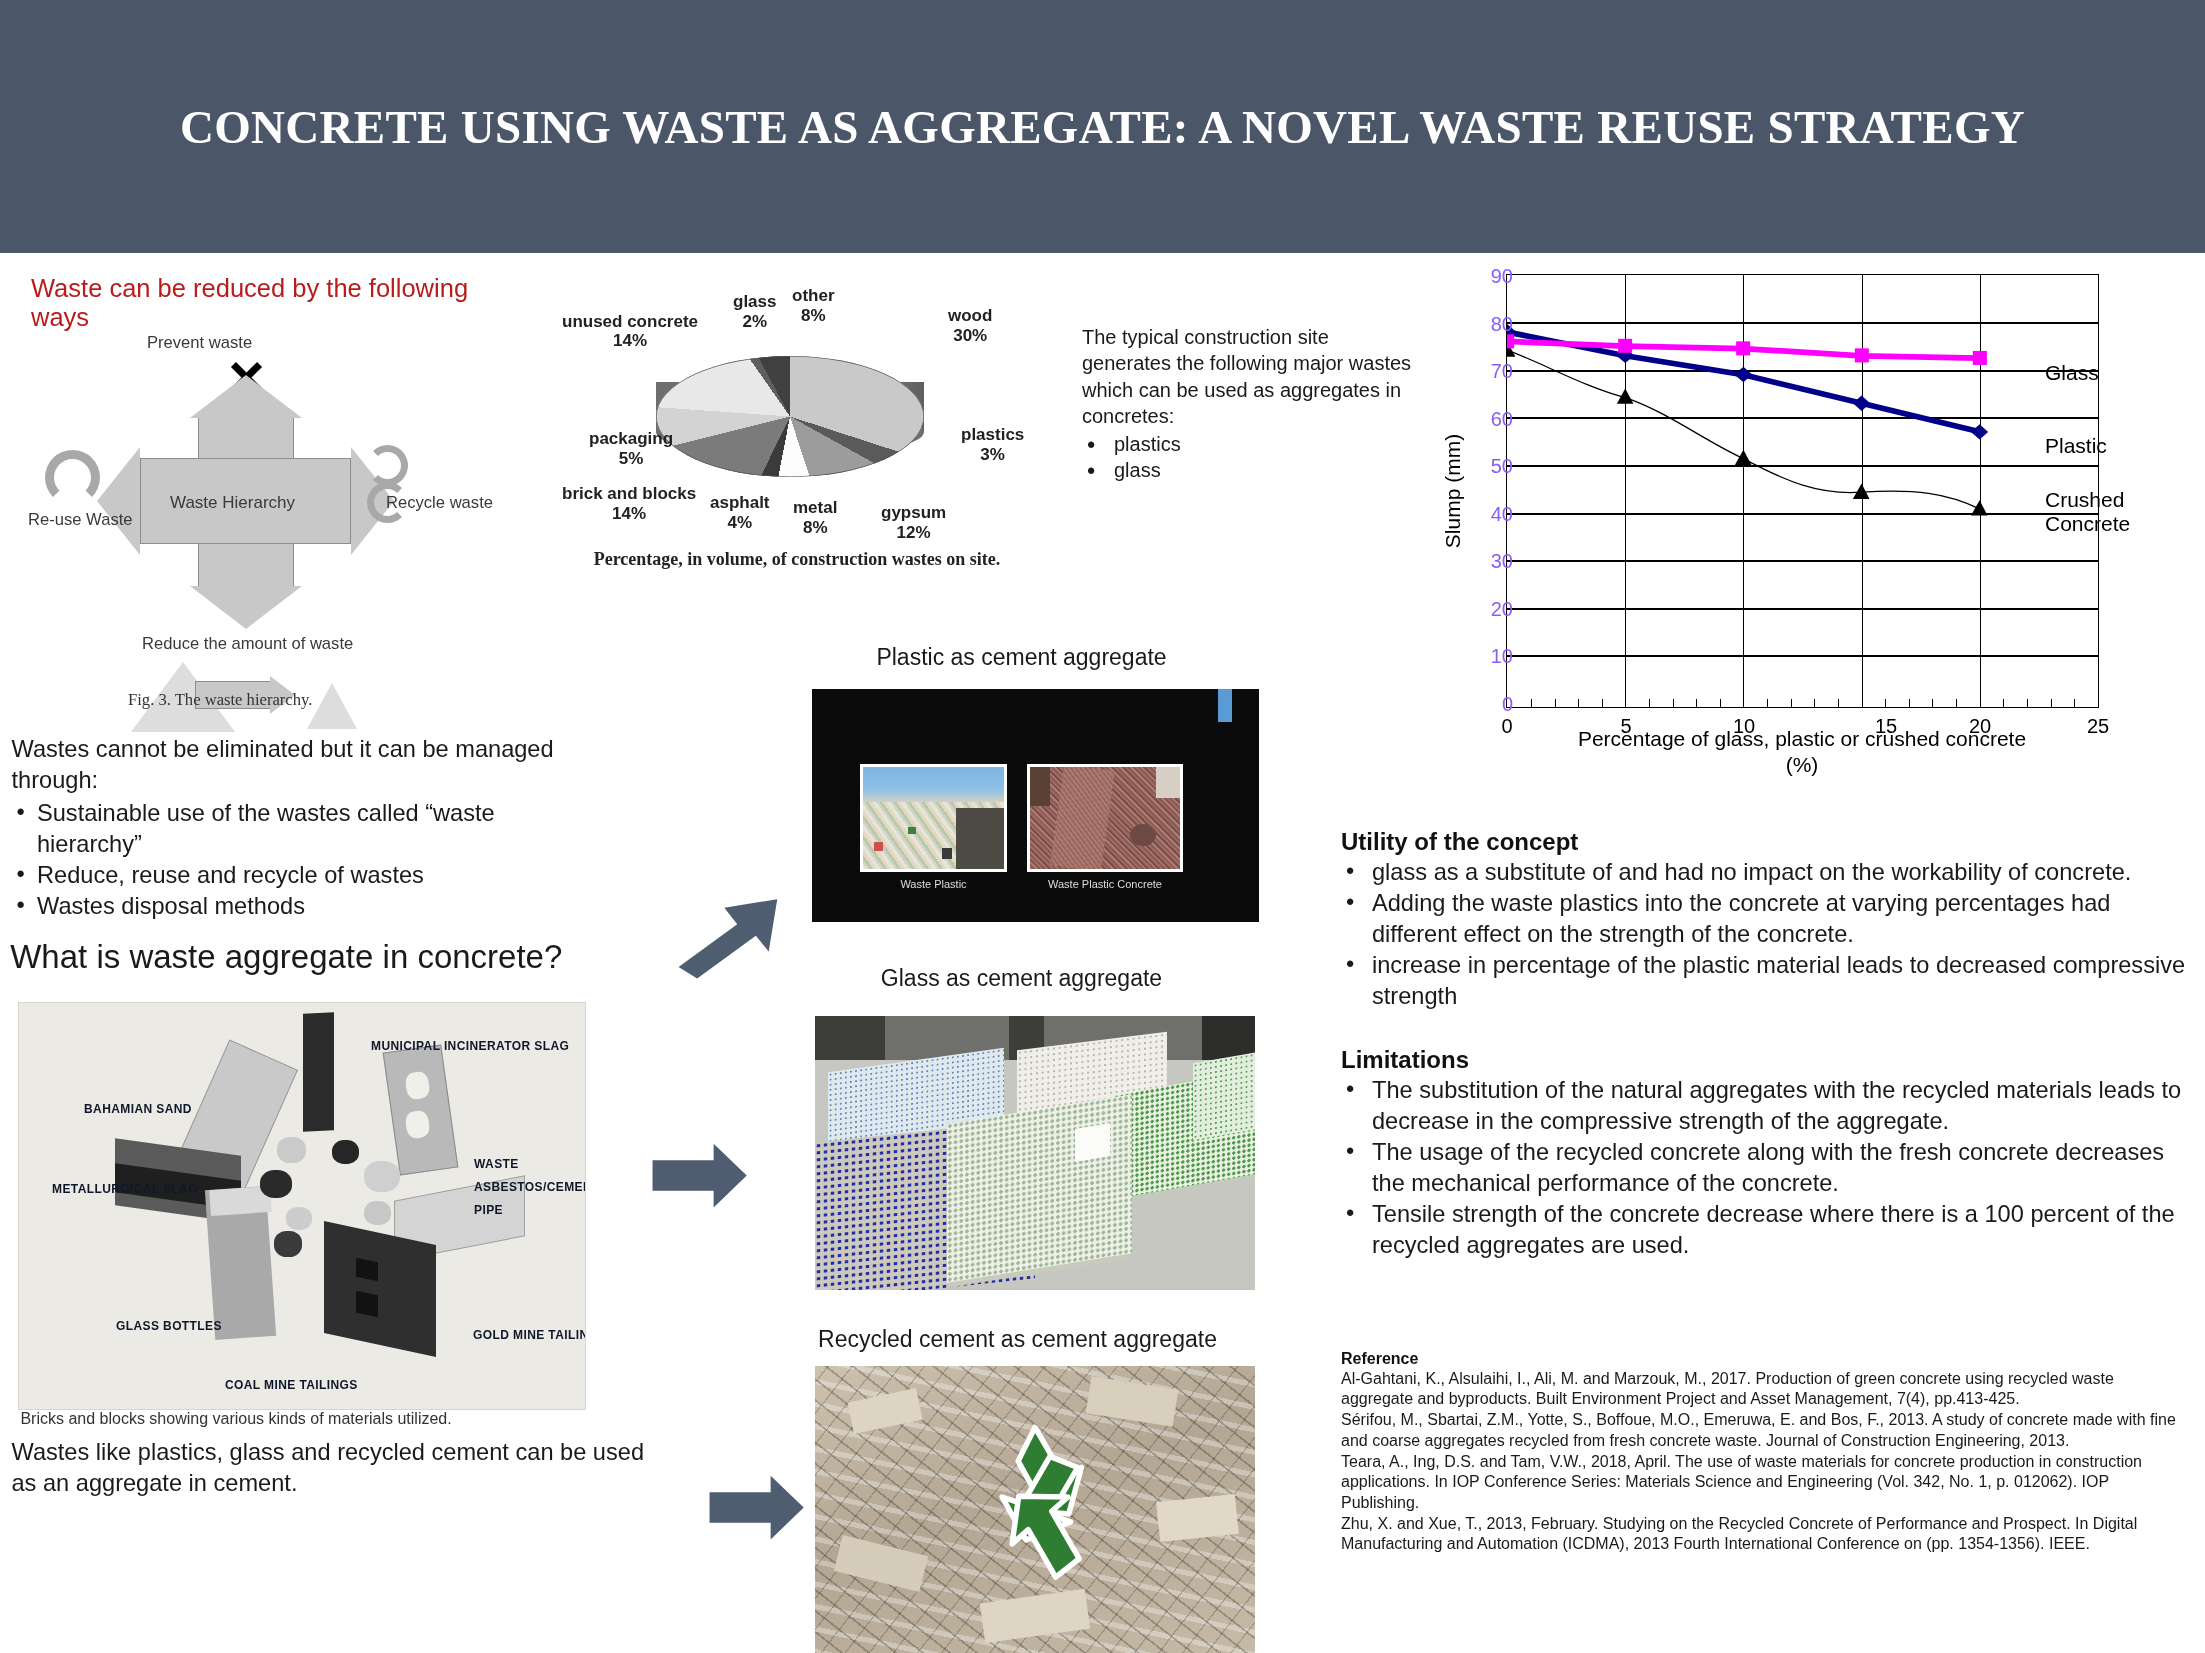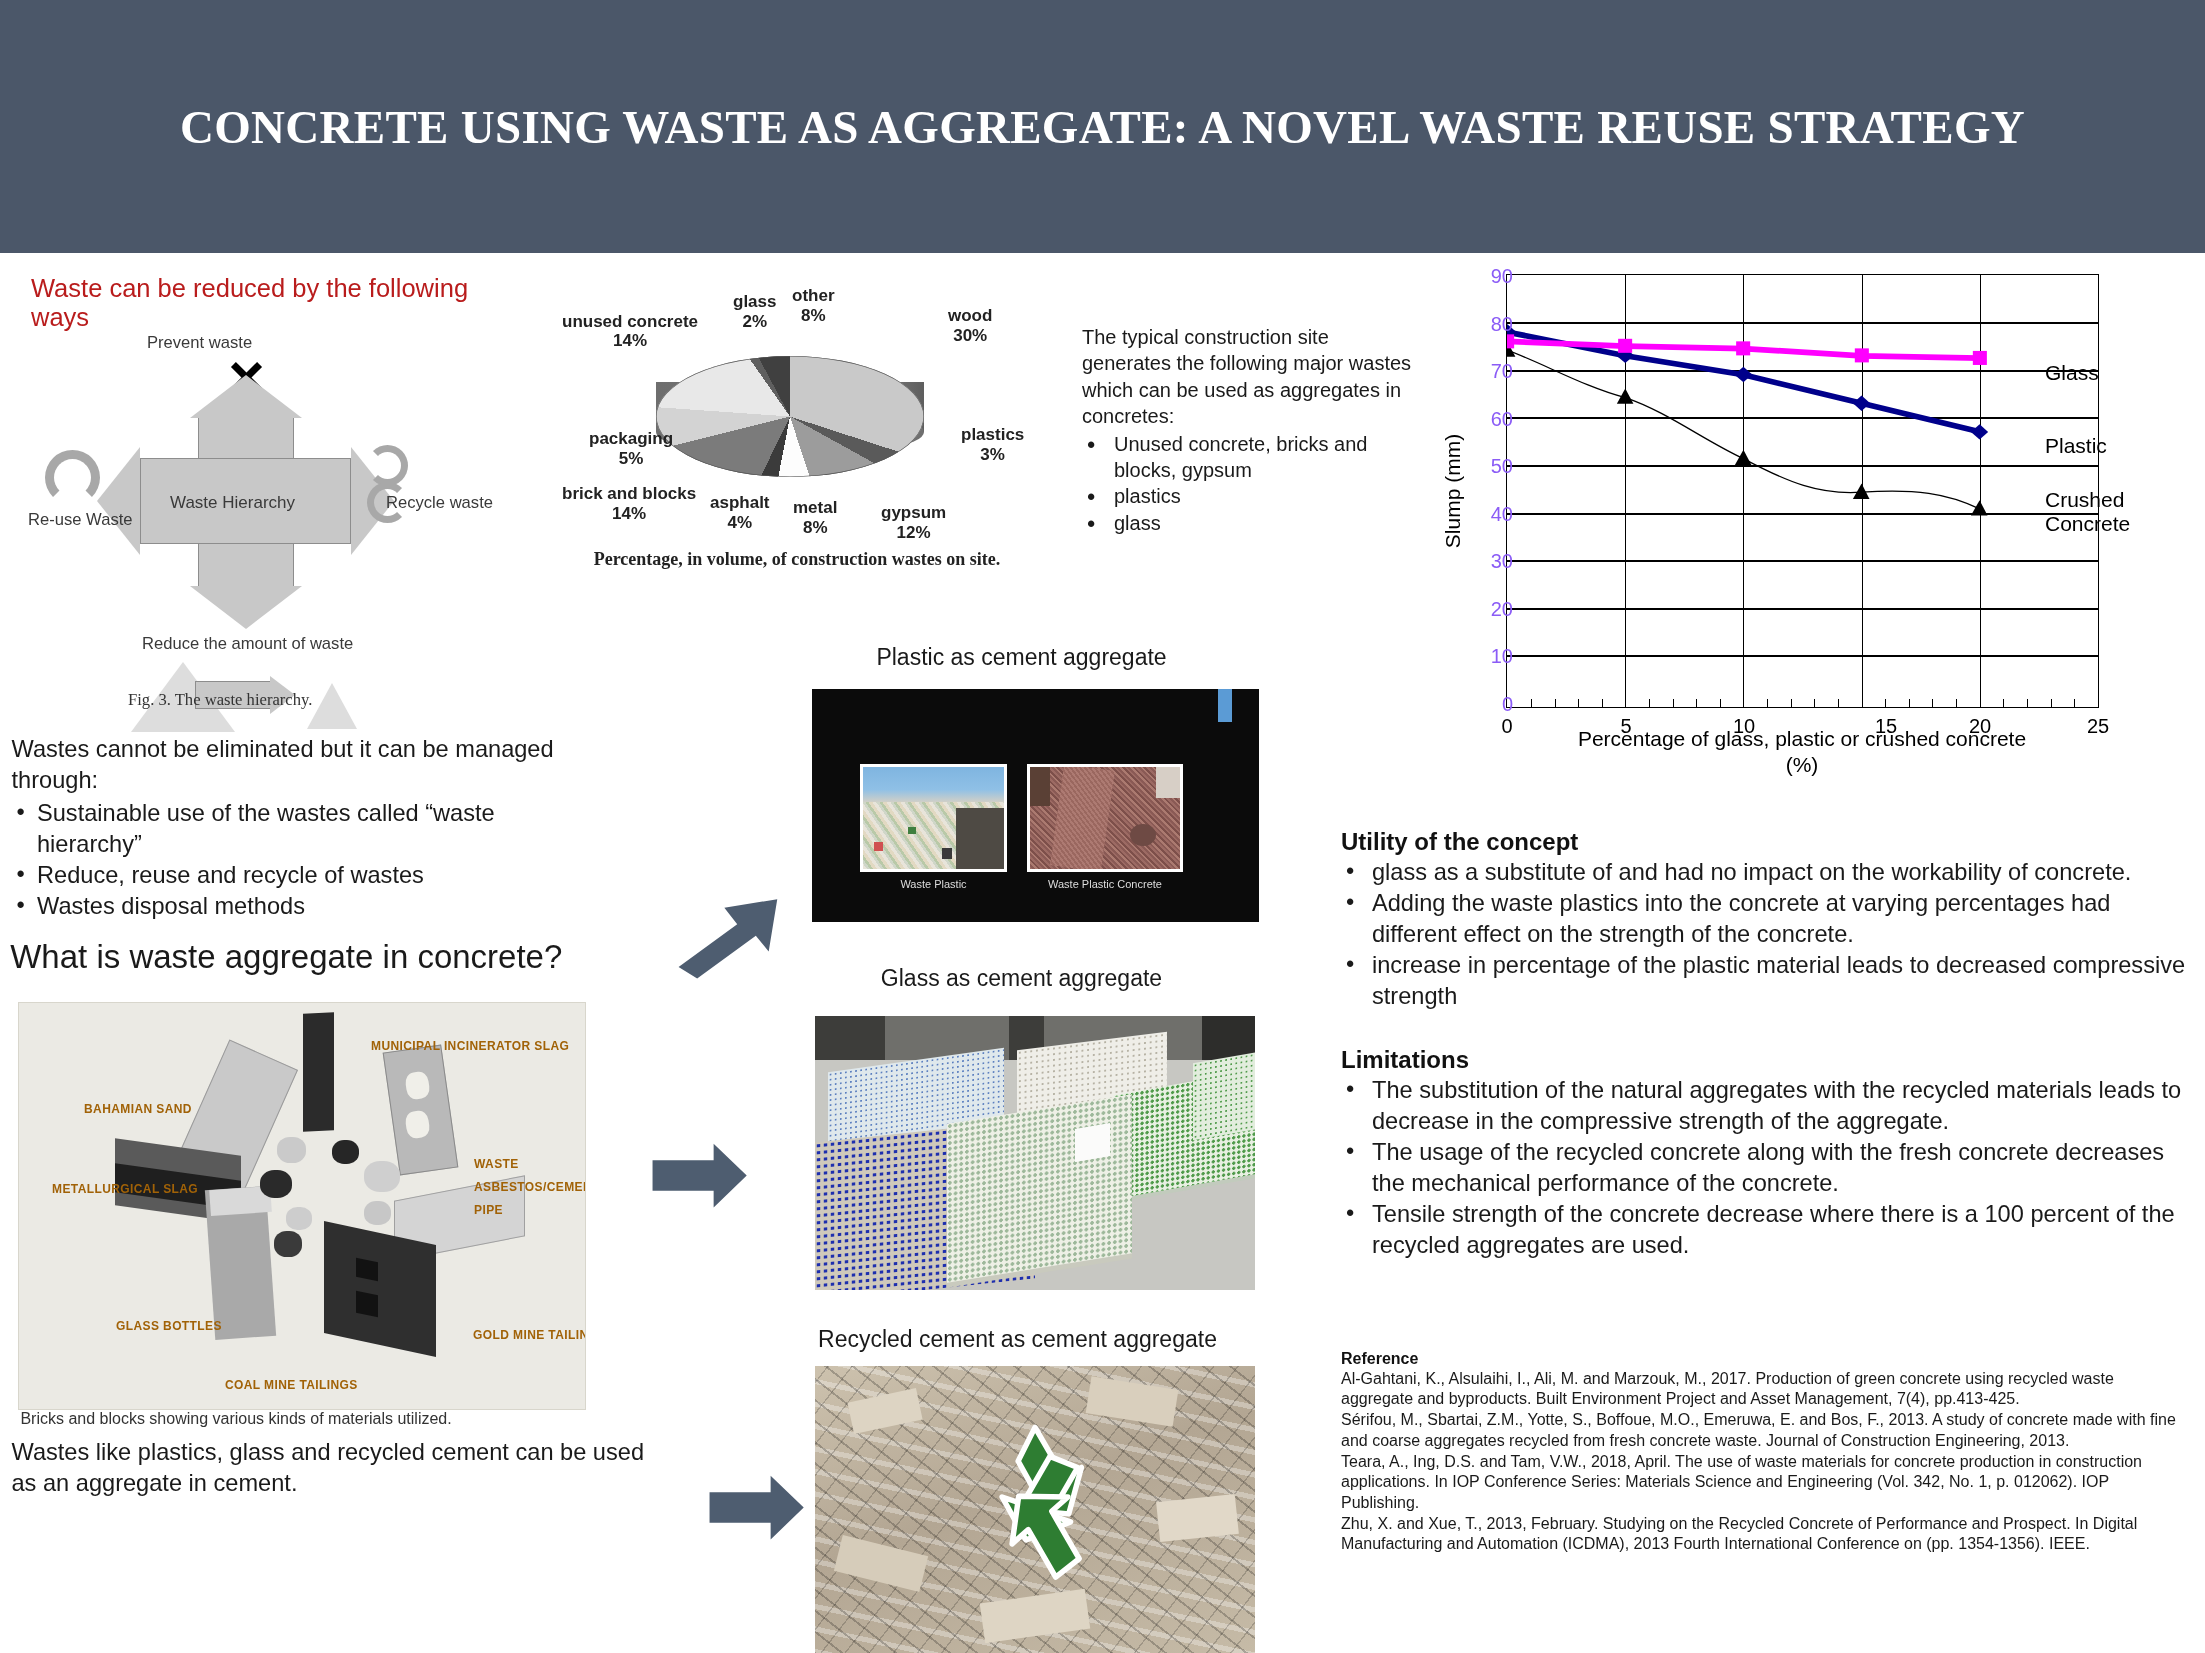--- a/index.html
+++ b/index.html
@@ -53,21 +53,21 @@
   .tri { position: absolute; width: 0; height: 0; }
 
   
   .photo { position: absolute; overflow: hidden; }
   .bricks {
     background: #ebeae4;
     border: 0.6px solid #d8d6cc;
   }
   .brick-lab {
     position: absolute; font-size: 12px; font-weight: bold; letter-spacing: 0.4px;
-    color: #a16207; font-family: "Liberation Sans", sans-serif; white-space: nowrap; padding-left: 15px;
+    color: #0f172a; font-family: "Liberation Sans", sans-serif; white-space: nowrap; padding-left: 15px;
   }
   .brick-shape { position: absolute; }
 
   
   .pie-wrap { position: absolute; left: 562px; top: 300px; width: 447px; height: 255px; }
   .pie-label { position: absolute; font-size: 17px; color: #222; font-weight: bold;
     font-family:"Liberation Sans",sans-serif; text-align:center; line-height:1.15; white-space: nowrap; }
   .pie-cap { position: absolute; left: 593px; top: 549px; width: 408px; text-align: center;
     font-family: "Liberation Serif", serif; font-size: 18px; font-weight: bold; color: #222; }
 
@@ -259,21 +259,20 @@
   <div class="pie-label" style="left:148px;top:193px;">asphalt<br>4%</div>
   <div class="pie-label" style="left:231px;top:198px;">metal<br>8%</div>
   <div class="pie-label" style="left:319px;top:203px;">gypsum<br>12%</div>
   <div class="pie-label" style="left:399px;top:125px;">plastics<br>3%</div>
 </div>
 <div class="pie-cap">Percentage, in volume, of construction wastes on site.</div>
 
 <div class="blk" style="left:1082px; top:324px; width:332px;">
   <div style="font-size:20px;line-height:1.32;color:#1a1a1a;">The typical construction site generates the following major wastes which can be used as aggregates in concretes:</div>
   <ul class="bullets" style="margin-top:1.3px;">
-    <li style="font-size:20px;padding-left:32px;">Unused concrete, bricks and blocks, gypsum</li>
     <li style="font-size:20px;padding-left:32px;">plastics</li>
     <li style="font-size:20px;padding-left:32px;">glass</li>
   </ul>
 </div>
 
 <div class="chart">
 
   <div class="ylab">Slump (mm)</div>
 
   <div class="plot">

